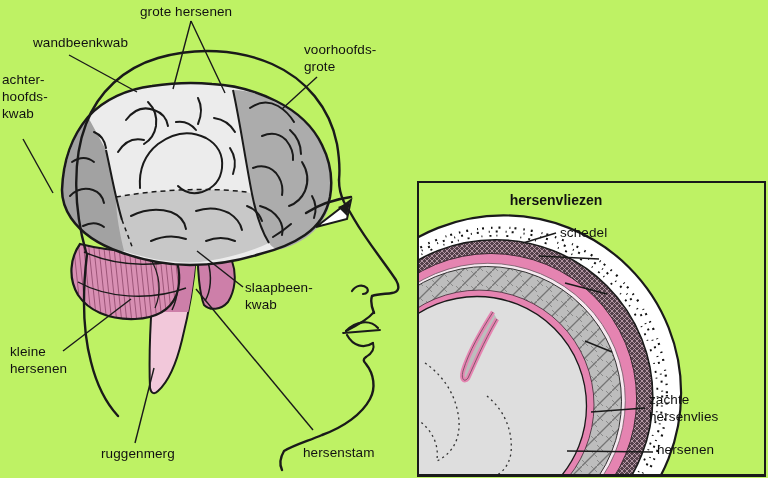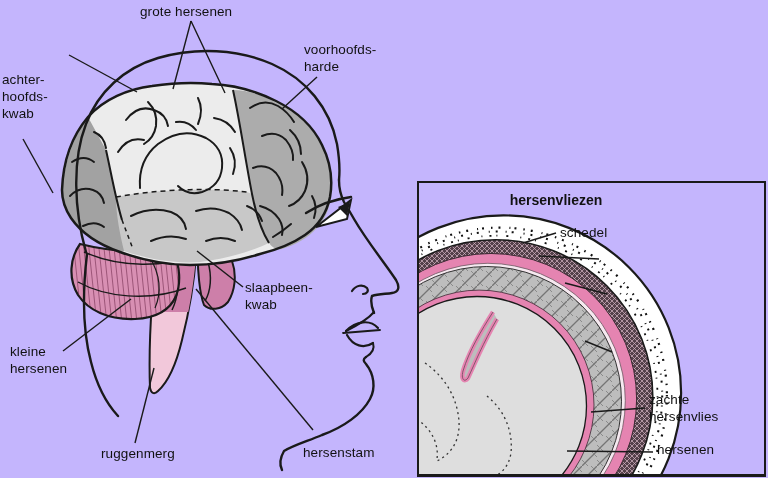--- a/index.html
+++ b/index.html
@@ -1,16 +1,16 @@
 <!DOCTYPE html>
 <html><head>
 <meta charset="utf-8">
 <style>
   html,body{margin:0;padding:0;background:#fff;}
-  .canvas{position:relative;width:768px;height:478px;background:#c4b5fd;overflow:hidden;
+  .canvas{position:relative;width:768px;height:478px;background:#bef264;overflow:hidden;
           font-family:"Liberation Sans",sans-serif;}
   svg{position:absolute;display:block;}
   .lbl{position:absolute;font:13.5px/1.26 "Liberation Sans",sans-serif;color:#111;
        white-space:pre-line;letter-spacing:.1px;}
   .inset-title{position:absolute;left:417px;top:192px;width:278px;text-align:center;
        font:bold 14px/1.2 "Liberation Sans",sans-serif;color:#111;}
 </style>
 </head>
 <body>
 
@@ -161,22 +161,23 @@
       <line x1="195" y1="171" x2="168" y2="160"></line>
       <line x1="228" y1="227" x2="174" y2="231"></line>
       <line x1="236" y1="271" x2="150" y2="270"></line>
     </g>
 
     <rect x="1" y="1" width="347" height="294" fill="none" stroke="#1a1a1a" stroke-width="2"></rect>
     <line x1="1" y1="294.5" x2="348" y2="294.5" stroke="#1a1a1a" stroke-width="3"></line>
   </svg>
 
   <div class="lbl" style="left:140px;top:3px">grote hersenen</div>
+  <div class="lbl" style="left:33px;top:34px">wandbeenkwab</div>
   <div class="lbl" style="left:304px;top:41px">voorhoofds-
-harde</div>
+grote</div>
   <div class="lbl" style="left:2px;top:71px">achter-
 hoofds-
 kwab</div>
   <div class="lbl" style="left:245px;top:279px">slaapbeen-
 kwab</div>
   <div class="lbl" style="left:10px;top:343px">kleine
 hersenen</div>
   <div class="lbl" style="left:101px;top:445px">ruggenmerg</div>
   <div class="lbl" style="left:303px;top:444px">hersenstam</div>
 

